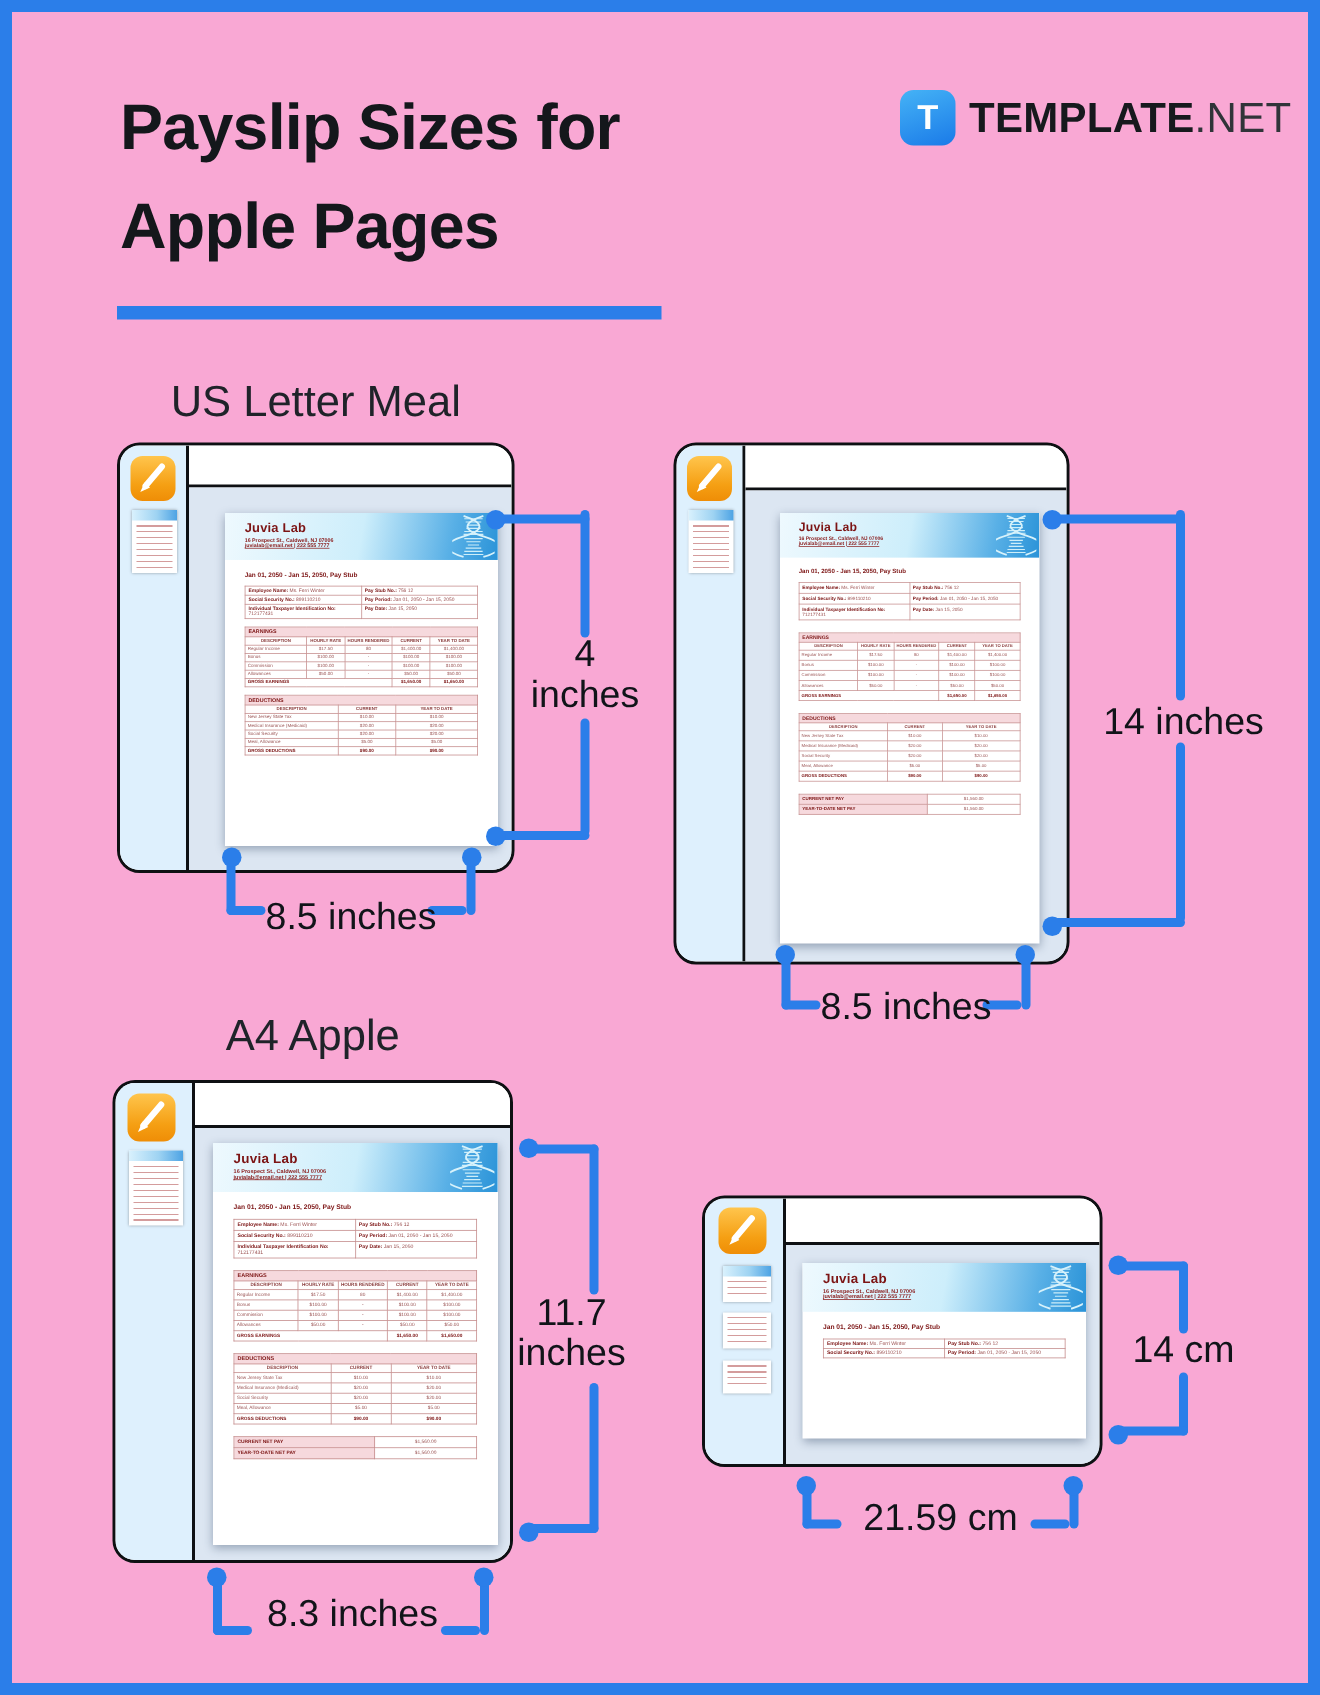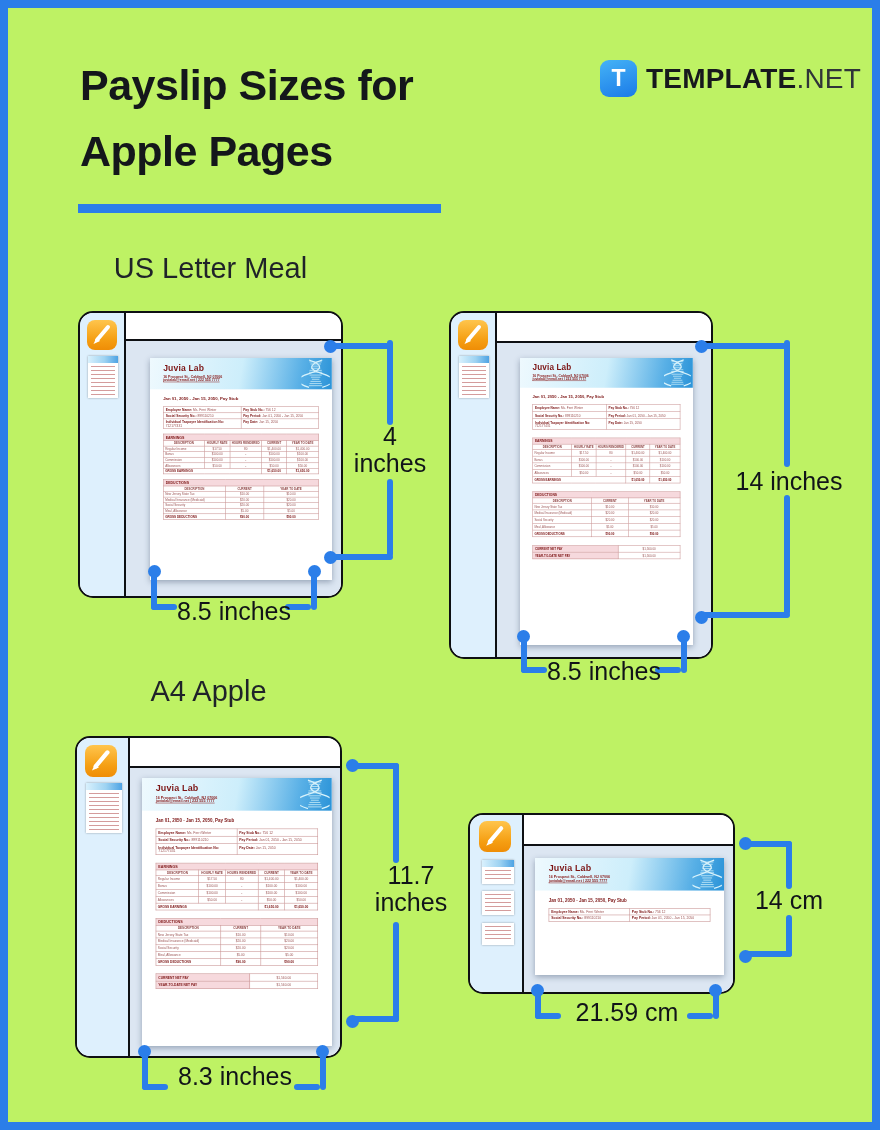--- a/index.html
+++ b/index.html
@@ -1,33 +1,33 @@
 <!DOCTYPE html>
 <html><head>
 <meta charset="utf-8">
 <style>
   html,body{margin:0;padding:0;background:#e9eef5;}
   *{box-sizing:border-box;}
   body{font-family:"Liberation Sans", sans-serif;}
-  #canvas{position:relative;width:880px;height:1130px;background:#bef264;overflow:hidden;}
+  #canvas{position:relative;width:880px;height:1130px;background:#f9a8d4;overflow:hidden;}
   .frame{position:absolute;inset:0;border:8px solid #2B7EE9;pointer-events:none;z-index:50;}
 
   
   .h1{position:absolute;left:80px;top:52px;font-size:43px;line-height:66px;font-weight:700;color:#14171b;letter-spacing:-.5px;}
   .rule{position:absolute;left:78px;top:204px;width:363px;height:9px;background:#2B7EE9;}
   .brand{position:absolute;left:600px;top:60px;display:flex;align-items:center;gap:9px;}
   .brand-ico{width:37px;height:37px;border-radius:9px;background:linear-gradient(160deg,#45b3f6 0%,#1a7ae8 100%);color:#fff;font-weight:700;font-size:23px;display:flex;align-items:center;justify-content:center;}
   .brand-txt{font-size:28px;color:#17191d;letter-spacing:.2px;}
   .brand-txt b{font-weight:700;}
   .brand-txt span{font-weight:400;color:#303439;}
 
   
   .sec{position:absolute;}
   .sec-title-el{position:absolute;top:-43px;left:0;text-align:center;font-size:29px;font-weight:500;color:#1f2329;white-space:nowrap;}
-  .win{position:absolute;left:0;top:0;background:#fff;border:2.5px solid #0e1013;border-radius:15px;overflow:hidden;margin-top:16px;}
+  .win{position:absolute;left:0;top:0;background:#fff;border:2.5px solid #0e1013;border-radius:15px;overflow:hidden;}
   .sb{position:absolute;left:0;top:0;bottom:0;background:#def0fd;border-right:2px solid #0e1013;}
   .cv{position:absolute;right:0;bottom:0;background:#dce6f2;}
   .tbline{position:absolute;right:0;background:#fff;border-bottom:2.5px solid #0e1013;}
   .appicon{position:absolute;border-radius:8px;background:linear-gradient(180deg,#ffc54d 0%,#f59f13 65%,#ef8d06 100%);}
   .appicon svg{width:100%;height:100%;}
   .thumb{position:absolute;background:#fff;box-shadow:0 0 2px rgba(0,0,0,.35);}
   .thumb::before{content:"";position:absolute;left:0;top:0;right:0;height:7px;background:linear-gradient(90deg,#d9f1fd 0%,#9ed3f2 55%,#4da3e4 100%);}
   .thumb::after{content:"";position:absolute;left:3px;right:3px;top:10px;bottom:3px;background:repeating-linear-gradient(180deg,#d49c9c 0 1px,transparent 1px 4px);}
   .thumb.plain::before{display:none;}
   .thumb.plain::after{top:3px;}
@@ -619,21 +619,21 @@
                 </table>
     </div>
   </div>
 </div>
         </div>
     </div>
     <div>
       <div class="dot" style="left:271px;top:39px;"></div>
       <div class="hl" style="left:278px;top:43px;width:46px;"></div>
       <div class="vl" style="left:318px;top:43px;height:100px;"></div>
-      <div class="mlabel" style="left:266px;top:142px;width:140px;">
+      <div class="mlabel" style="left:236px;top:142px;width:140px;">
         <div>11.7</div>
           <div>inches</div>
       </div>
       <div class="vl" style="left:318px;top:202px;height:100px;"></div>
       <div class="hl" style="left:278px;top:296px;width:46px;"></div>
       <div class="dot" style="left:271px;top:295px;"></div>
     </div>
     <div>
       <div class="dot" style="left:63px;top:325px;"></div>
       <div class="vl" style="left:67px;top:332px;height:38px;"></div>

